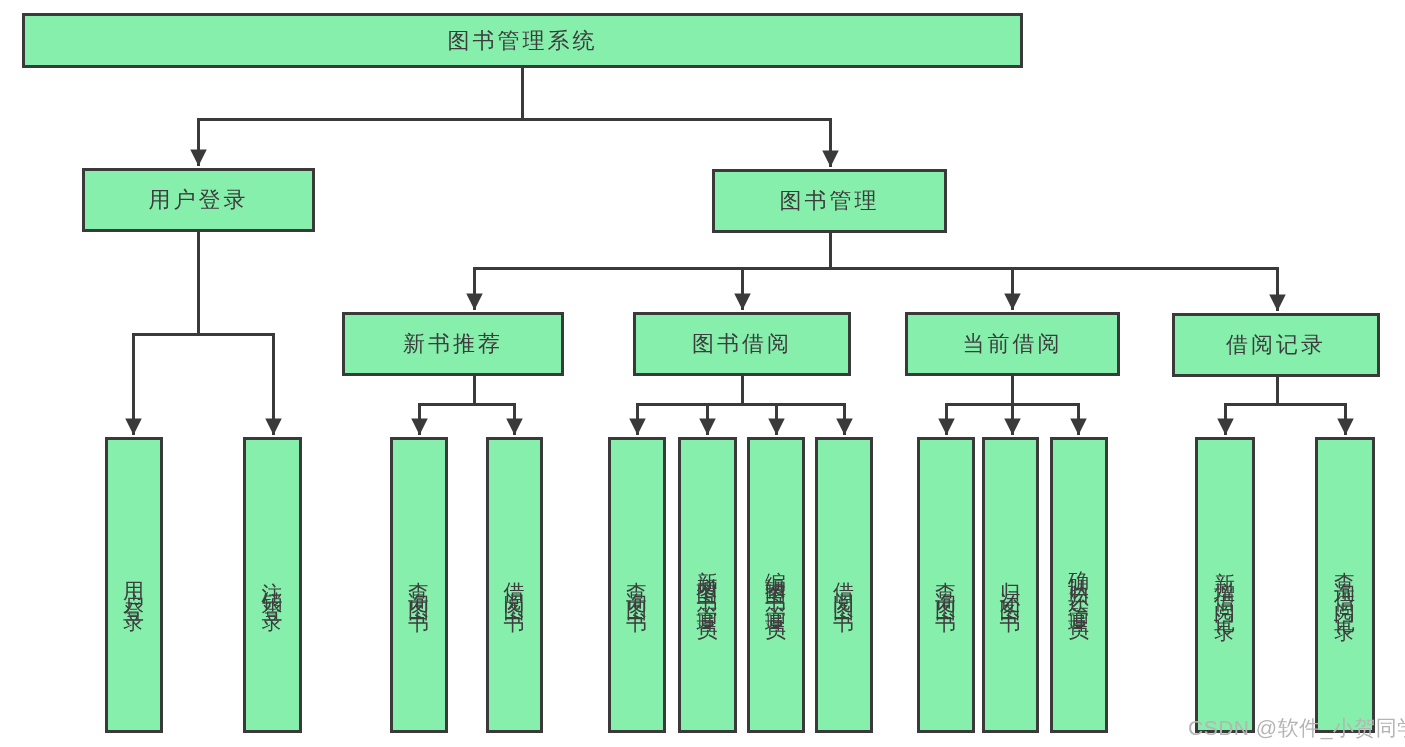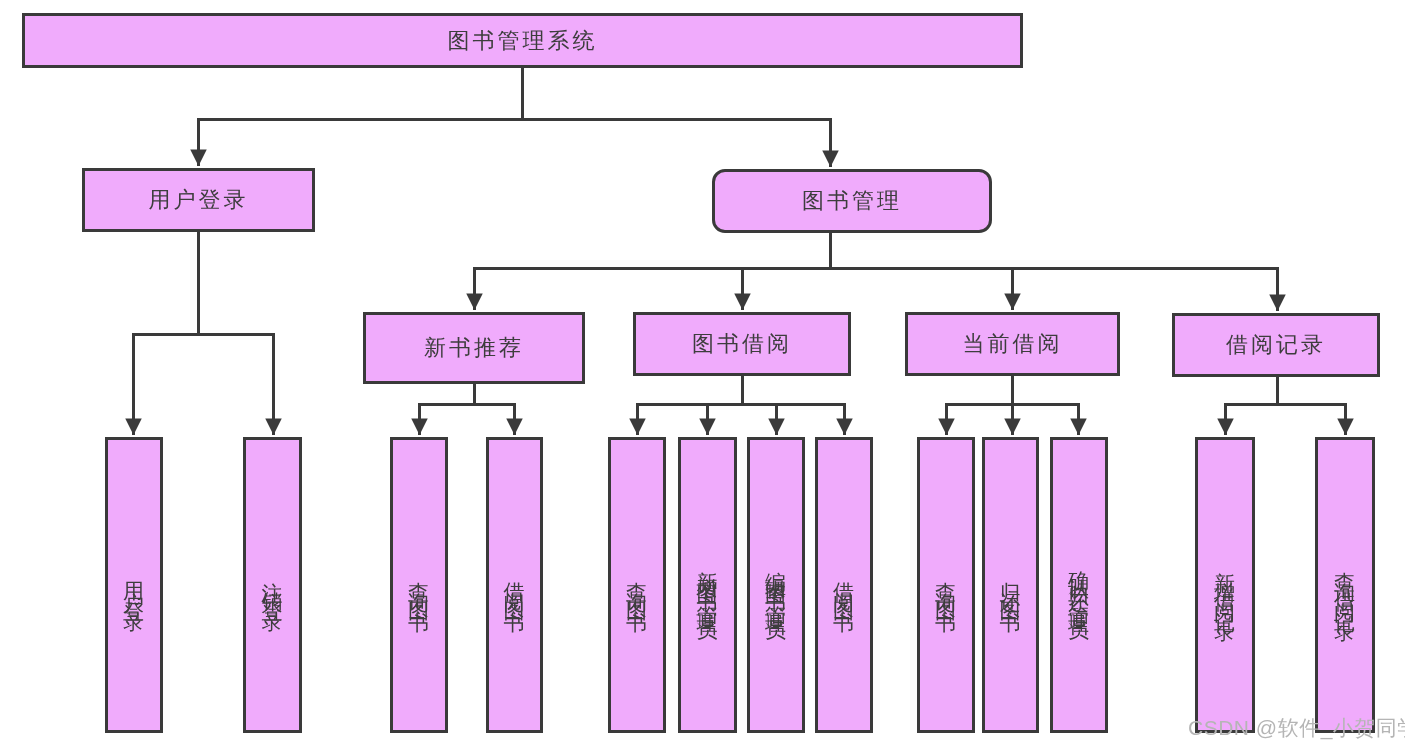--- a/index.html
+++ b/index.html
@@ -19,21 +19,21 @@
     position: absolute;
     left: 0;
     top: 0;
     width: 1405px;
     height: 747px;
     z-index: 1;
   }
   .node {
     position: absolute;
     box-sizing: border-box;
-    background: #f0abfc;
+    background: #86efac;
     border: 3px solid #3a3a3a;
     display: flex;
     align-items: center;
     justify-content: center;
     color: #3d3d3d;
     z-index: 2;
   }
   .h-node {
     font-size: 22px;
     letter-spacing: 3px;
@@ -47,23 +47,23 @@
     font-size: 21px;
     letter-spacing: 10px;
     line-height: 1;
   }
   .v-node.sp-s { letter-spacing: 7px; }
 
   
   #n-root   { left: 22px;  top: 13px;  width: 1001px; height: 55px; }
   
   #n-login  { left: 82px;  top: 168px; width: 233px; height: 64px; }
-  #n-mgmt   { left: 712px; top: 169px; width: 280px; height: 64px; border-radius: 13px; }
+  #n-mgmt   { left: 712px; top: 169px; width: 235px; height: 64px; }
   
-  #n-nb     { left: 363px;  top: 312px; width: 222px; height: 72px; font-family: Liberation Serif, serif; }
+  #n-nb     { left: 342px;  top: 312px; width: 222px; height: 64px; font-family: Liberation Serif, serif; }
   #n-bb     { left: 633px;  top: 312px; width: 218px; height: 64px; }
   #n-cb     { left: 905px;  top: 312px; width: 215px; height: 64px; }
   #n-br     { left: 1172px; top: 313px; width: 208px; height: 64px; }
   
   #l-login      { left: 105px;  width: 58px; }
   #l-logout     { left: 243px;  width: 59px; }
   #l-nb-query   { left: 390px;  width: 58px; }
   #l-nb-borrow  { left: 486px;  width: 57px; }
   #l-bb-query   { left: 608px;  width: 58px; }
   #l-bb-add     { left: 678px;  width: 59px; }

